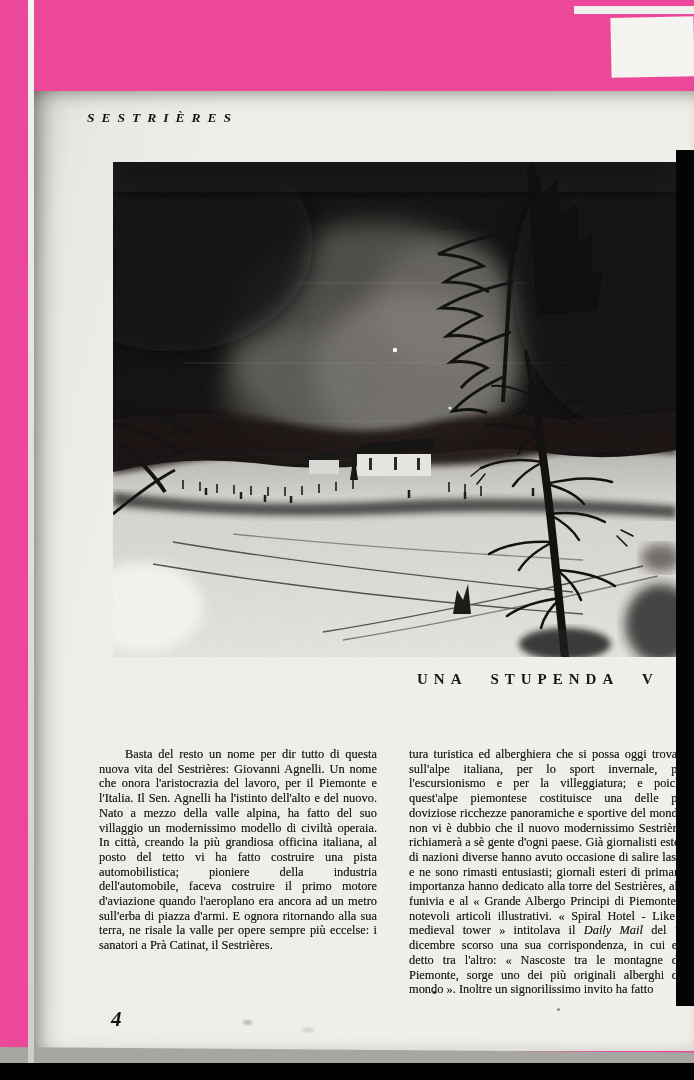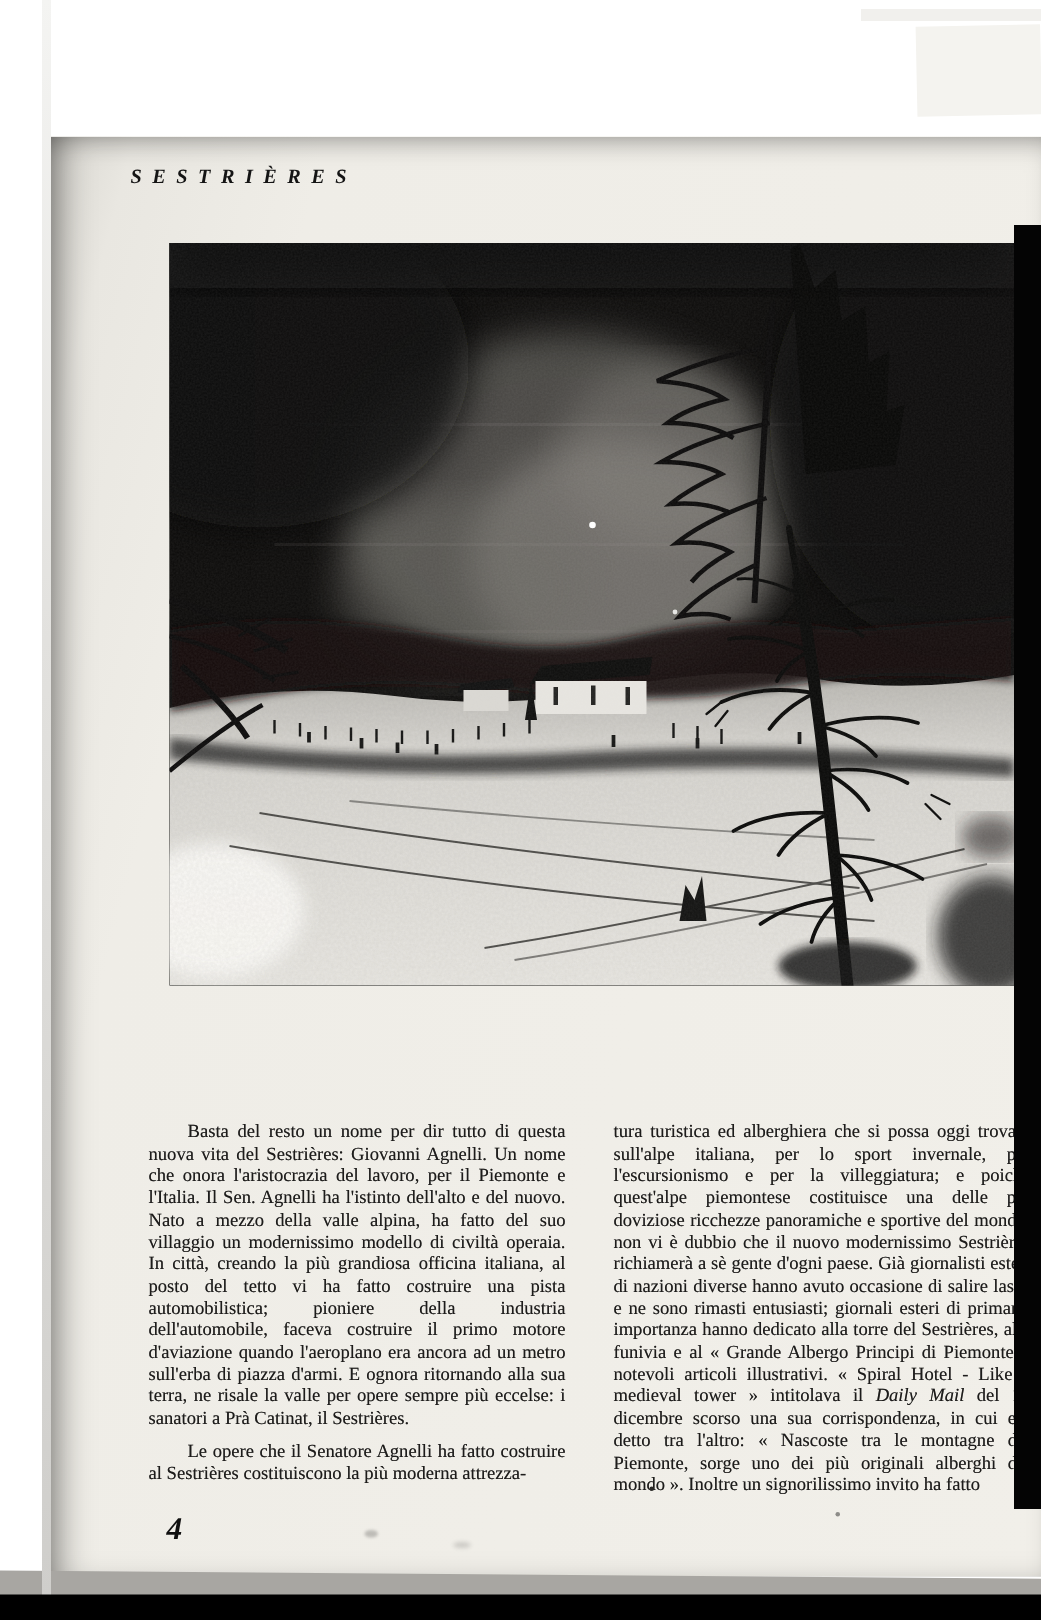--- a/index.html
+++ b/index.html
@@ -1,16 +1,16 @@
 <!DOCTYPE html>
 <html><head>
 <meta charset="utf-8">
 <style>
   html,body{margin:0;padding:0;background:#000;}
-  #stage{position:relative;width:694px;height:1080px;background:#ffffff;overflow:hidden;
+  #stage{position:relative;width:694px;height:1080px;background:#ec4899;overflow:hidden;
          font-family:"Liberation Serif","DejaVu Serif",serif;}
   
   .edge-strip{position:absolute;left:28px;top:0;width:6px;height:1066px;z-index:4;
               background:linear-gradient(180deg,#f4f4f2 0,#e2e1de 40%,#cfcecb 100%);}
   .tr-strip{position:absolute;left:574px;top:6px;width:120px;height:8px;background:#f1f0ed;z-index:1;}
   .tr-rect{position:absolute;left:611px;top:17px;width:83px;height:60px;background:#f4f3ef;z-index:1;
            transform:rotate(-1.2deg);}
   
   .paper{position:absolute;left:33px;top:91px;width:661px;height:960px;z-index:2;
          background:linear-gradient(105deg,#d9d7d1 0,#e9e7e1 55px,#efede7 180px,#f1efe9 100%);
@@ -170,25 +170,25 @@
         <ellipse cx="548" cy="462" rx="36" ry="40" fill="#161514" opacity="0.8" filter="url(#b6)"></ellipse>
         <ellipse cx="548" cy="396" rx="20" ry="14" fill="#201f1e" opacity="0.6" filter="url(#b6)"></ellipse>
 
         <circle cx="282" cy="188" r="2.2" fill="#ffffff"></circle>
         <circle cx="337" cy="246" r="1.6" fill="#f4f4f2" opacity="0.9"></circle>
 
         <rect width="563" height="495" filter="url(#grainL)" opacity="0.38"></rect>
       </svg>
     </div>
 
+    <div class="caption">UNA STUPENDA V</div>
 
     <div class="cols">
       <div class="col">
         <p class="indent">Basta del resto un nome per dir tutto di questa nuova vita del Sestrières: Giovanni Agnelli. Un nome che onora l'aristocrazia del lavoro, per il Piemonte e l'Italia. Il Sen. Agnelli ha l'istinto dell'alto e del nuovo. Nato a mezzo della valle alpina, ha fatto del suo villaggio un modernissimo modello di civiltà operaia. In città, creando la più grandiosa officina italiana, al posto del tetto vi ha fatto costruire una pista automobilistica; pioniere della industria dell'automobile, faceva costruire il primo motore d'aviazione quando l'aeroplano era ancora ad un metro sull'erba di piazza d'armi. E ognora ritornando alla sua terra, ne risale la valle per opere sempre più eccelse: i sanatori a Prà Catinat, il Sestrières.</p>
-        <p class="indent">Le opere che il Senatore Agnelli ha fatto costruire al Sestrières costituiscono la più moderna attrezza-</p>
       </div>
       <div class="col">
         <p><span>tura turistica ed alberghiera che si possa oggi trovare sull'alpe italiana, per lo sport invernale, per l'escursionismo e per la villeggiatura; e poichè quest'alpe piemontese costituisce una delle più doviziose ricchezze panoramiche e sportive del mondo, non vi è dubbio che il nuovo modernissimo Sestrières richiamerà a sè gente d'ogni paese. Già giornalisti esteri di nazioni diverse hanno avuto occasione di salire lassù e ne sono rimasti entusiasti; giornali esteri di primaria importanza hanno dedicato alla torre del Sestrières, alla funivia e al « Grande Albergo Principi di Piemonte » notevoli articoli illustrativi. « Spiral Hotel - Like a medieval tower » intitolava il </span><span class="ital">Daily Mail</span><span> del 10 dicembre scorso una sua corrispondenza, in cui era detto tra l'altro: « Nascoste tra le montagne del Piemonte, sorge uno dei più originali alberghi del mondo ». Inoltre un signorilissimo invito ha fatto</span></p>
       </div>
     </div>
 
     <div class="page-num">4</div>
   </div>
 
   <div class="right-bar"></div>

